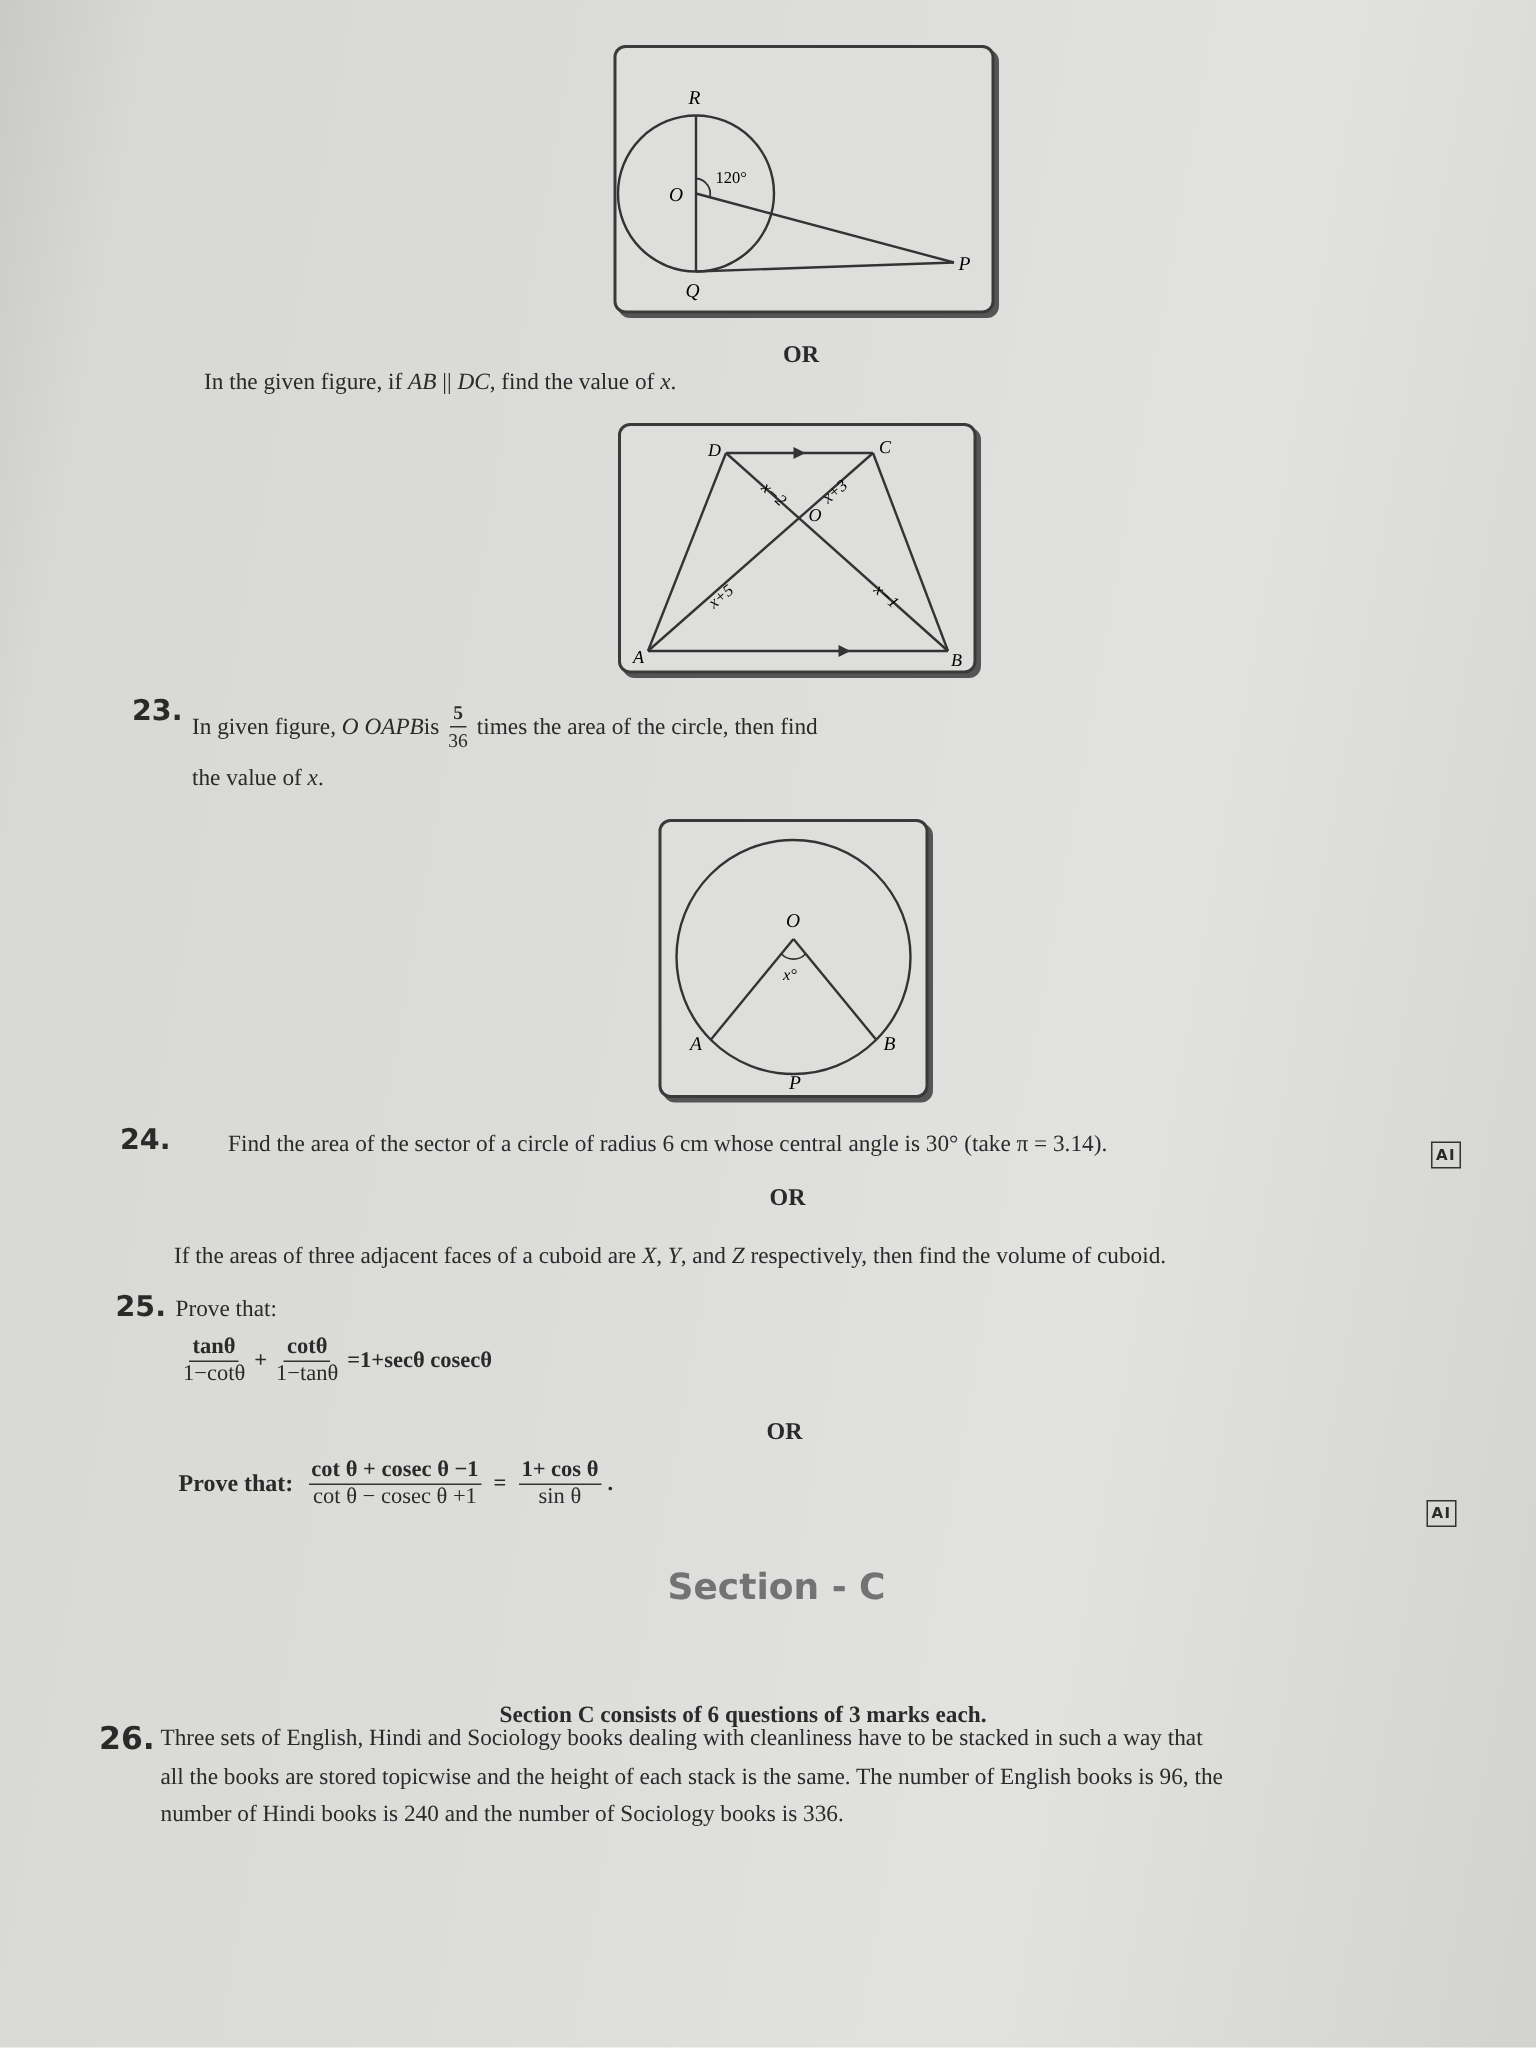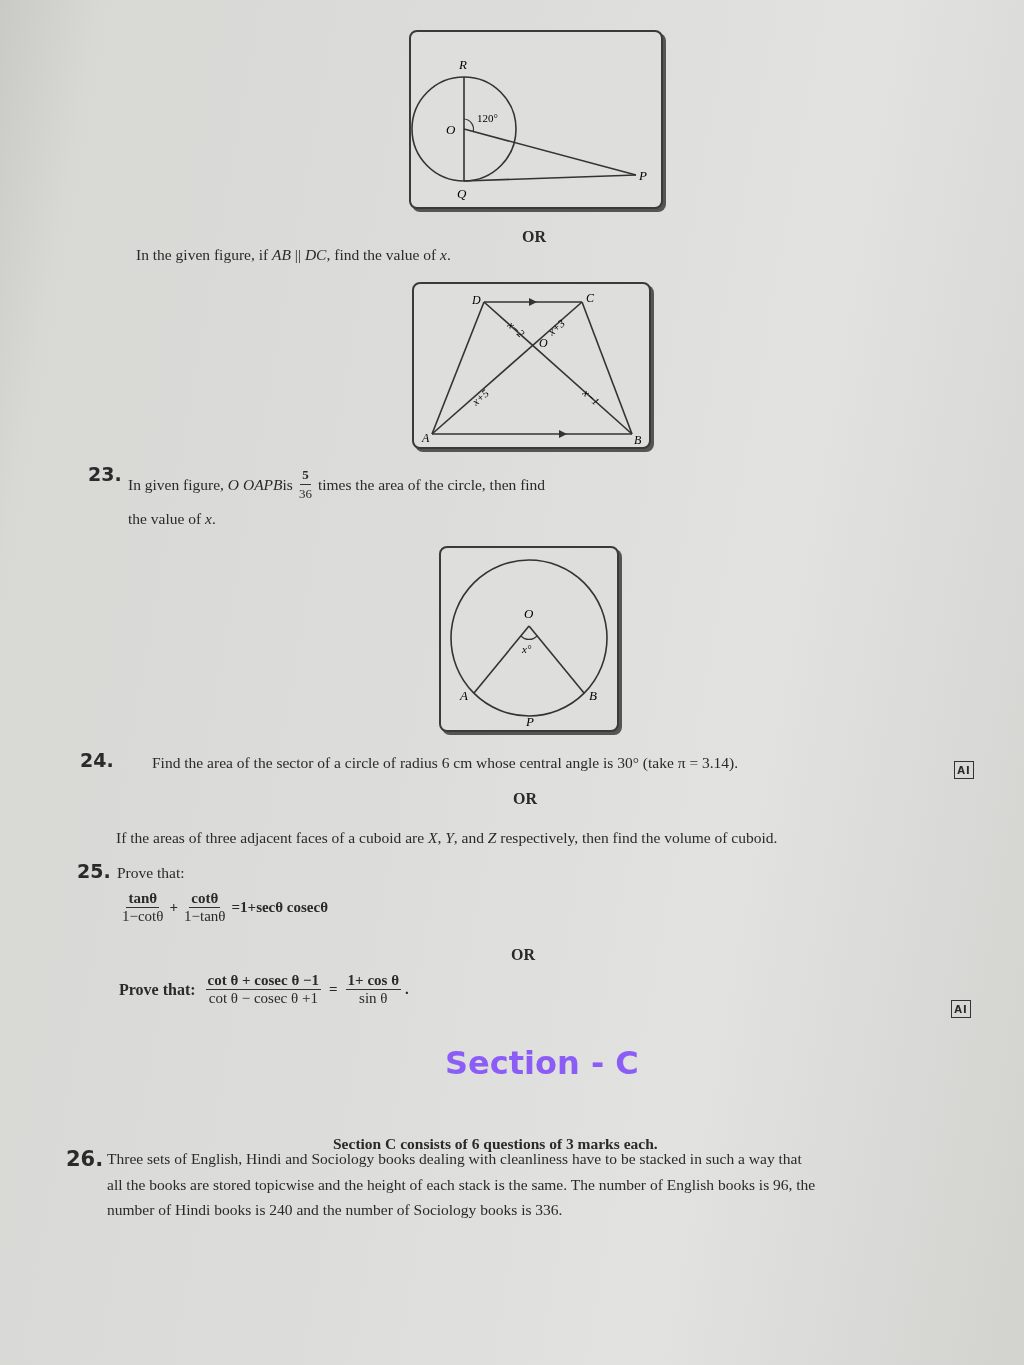--- a/index.html
+++ b/index.html
@@ -21,21 +21,21 @@
   .or { font-weight:bold; font-size:16px; }
   i.v { font-style:italic; }
   .frac { display:inline-flex; flex-direction:column; align-items:center; vertical-align:middle; margin:0 4px; }
   .frac .num { border-bottom:1px solid #333; padding:0 2px; font-weight:bold; }
   .frac .den { padding:0 2px; font-weight:normal; }
   .ai-badge {
     position:absolute; width:18px; height:16px; border:1.5px solid #333;
     font-family:"DejaVu Sans", sans-serif; font-size:10px; font-weight:bold;
     display:flex; align-items:center; justify-content:center; letter-spacing:1px;
   }
-  .section-title { font-family:"DejaVu Sans", sans-serif; font-weight:bold; font-size:32px; color:#8b5cf6; }
+  .section-title { font-family:"DejaVu Sans", sans-serif; font-weight:bold; font-size:24px; color:#737373; }
   .math { font-family:"Liberation Serif", serif; font-weight:bold; font-size:15px; }
 </style>
 </head>
 <body>
 
 <div class="fig-box" style="left:409px; top:30px; width:250px; height:175px;">
   <svg viewBox="0 0 250 175">
     <circle cx="53" cy="97" r="52" fill="none" stroke="#333" stroke-width="1.6"></circle>
     <line x1="53" y1="45" x2="53" y2="149" stroke="#333" stroke-width="1.6"></line>
     <line x1="53" y1="97" x2="225" y2="143" stroke="#333" stroke-width="1.6"></line>

